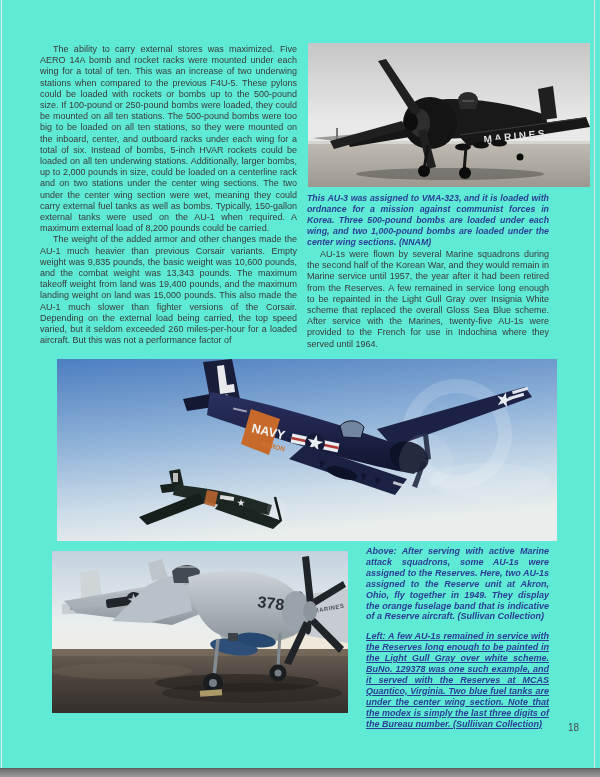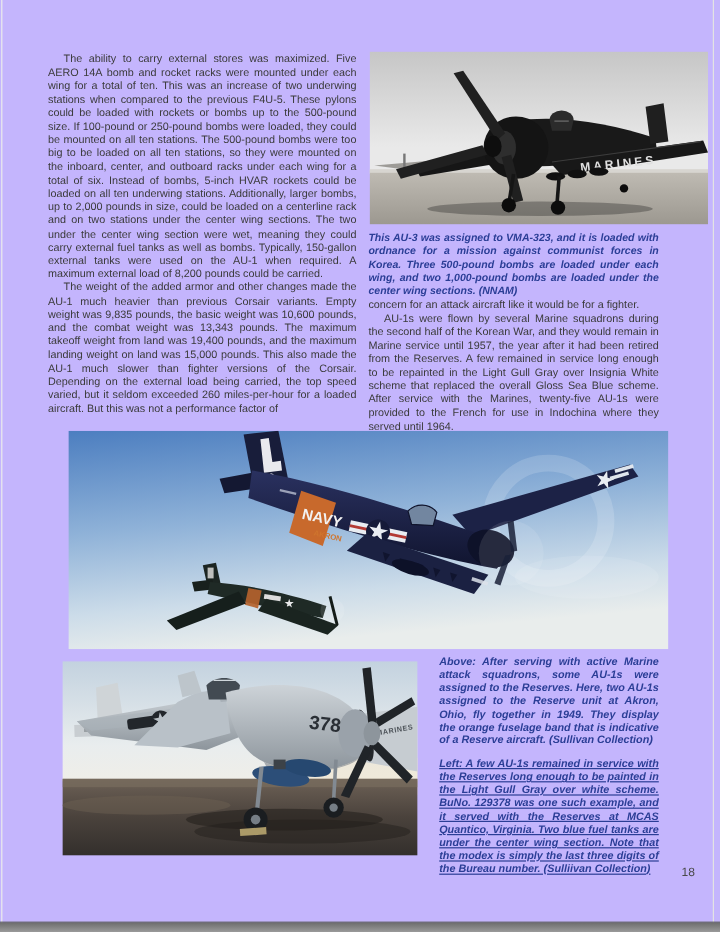--- a/index.html
+++ b/index.html
@@ -1,16 +1,16 @@
 <!DOCTYPE html>
 <html><head>
 <meta charset="utf-8">
 <style>
   html,body{margin:0;padding:0;background:#fff;}
-  .page{position:relative;width:600px;height:777px;background:#c4b5fd;overflow:hidden;
+  .page{position:relative;width:600px;height:777px;background:#5eead4;overflow:hidden;
         font-family:"Liberation Sans",sans-serif;}
   .body-text{position:absolute;font-size:9px;line-height:11.2px;color:#3a3a3a;text-align:justify;}
   .body-text p{margin:0;}
   .indent{text-indent:13px;}
   .caption{position:absolute;font-size:8.8px;line-height:11px;color:#2b3e96;
            font-weight:bold;font-style:italic;text-align:justify;}
   .caption p{margin:0;}
   .caption p + p{margin-top:9px;text-decoration:underline;}
   .photo{position:absolute;display:block;}
   .pagenum{position:absolute;left:568px;top:722px;font-size:10px;color:#4a4a4a;}
@@ -73,21 +73,20 @@
       <circle cx="157" cy="130" r="6" fill="#0c0c0c"></circle>
       <circle cx="212" cy="114" r="3.5" fill="#0c0c0c"></circle>
     </g>
   </svg>
 
   <div class="caption" style="left:307px;top:193px;width:242px;">
     <p>This AU-3 was assigned to VMA-323, and it is loaded with ordnance for a mission against communist forces in Korea. Three 500-pound bombs are loaded under each wing, and two 1,000-pound bombs are loaded under the center wing sections. (NNAM)</p>
   </div>
 
   <div class="body-text" style="left:307px;top:249px;width:242px;">
-    <p>concern for an attack aircraft like it would be for a fighter.</p>
     <p class="indent">AU-1s were flown by several Marine squadrons during the second half of the Korean War, and they would remain in Marine service until 1957, the year after it had been retired from the Reserves. A few remained in service long enough to be repainted in the Light Gull Gray over Insignia White scheme that replaced the overall Gloss Sea Blue scheme. After service with the Marines, twenty-five AU-1s were provided to the French for use in Indochina where they served until 1964.</p>
   </div>
 
   <svg class="photo" style="left:57px;top:359px;" width="500" height="182" viewBox="0 0 500 182">
     <defs>
       <linearGradient id="fsky" x1="0" y1="0" x2="0.25" y2="1">
         <stop offset="0" stop-color="#4c7ec0"></stop>
           <stop offset="0.45" stop-color="#8fb2d8"></stop>
         <stop offset="0.8" stop-color="#ccdce9"></stop>
           <stop offset="1" stop-color="#e9edec"></stop>

